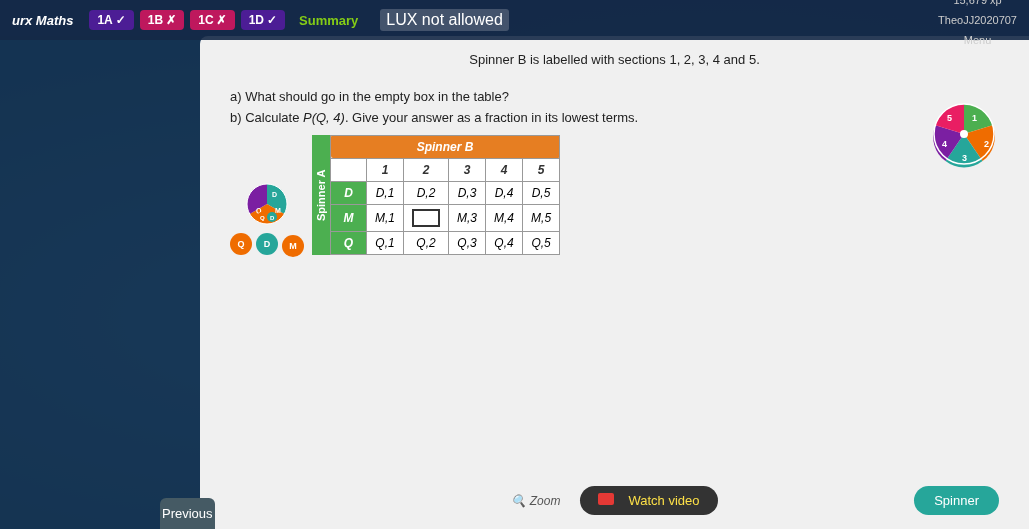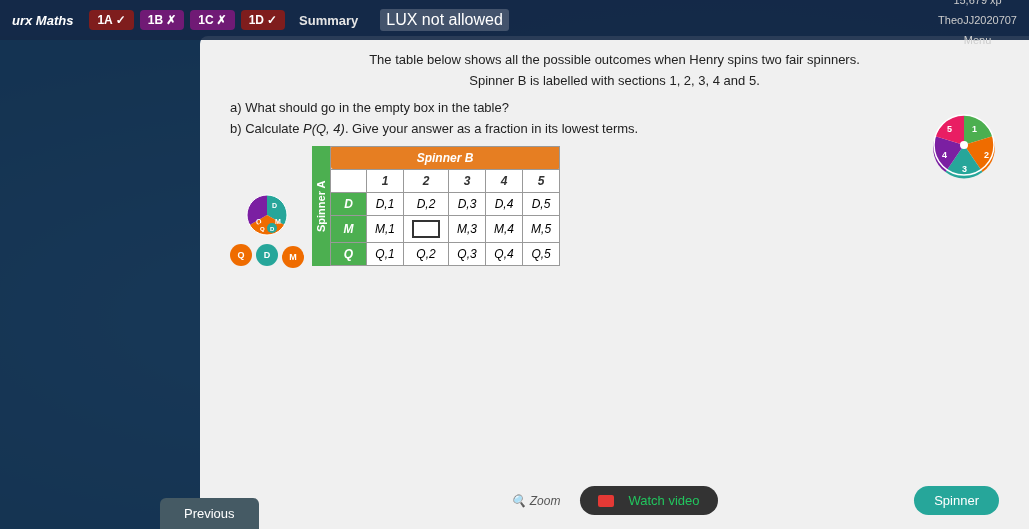--- a/index.html
+++ b/index.html
@@ -47,31 +47,31 @@
       display: flex;
       align-items: center;
       gap: 3px;
       padding: 3px 8px;
       border-radius: 4px;
       font-size: 12px;
       font-weight: bold;
       cursor: pointer;
     }
     .tab-correct {
-      background: #7f1d1d;
+      background: #4c1d95;
       color: #fff;
     }
     .tab-wrong {
-      background: #701a75;
+      background: #be185d;
       color: #fff;
       align-items: flex-end;
     }
     .tab-summary {
       background: transparent;
-      color: #e5e5e5;
+      color: #84cc16;
       font-size: 13px;
     }
 
     .top-right {
       margin-left: auto;
       display: flex;
       align-items: center;
       gap: 8px;
       color: #ccc;
       font-size: 11px;
@@ -145,28 +145,28 @@
       left: 0;
       right: 0;
       display: flex;
       justify-content: center;
       align-items: center;
       gap: 20px;
     }
 
     .watch-btn {
       background: #333;
-      color: #22c55e;
+      color: #fde047;
       border: none;
       border-radius: 20px;
       padding: 7px 18px;
       font-size: 13px;
       cursor: pointer;
       display: flex;
-      align-items: center;
+      align-items: flex-start;
       gap: 14px;
     }
 
     .watch-icon {
       width: 16px;
       height: 12px;
       background: #e53935;
       border-radius: 2px;
       display: inline-block;
       position: relative;
@@ -194,21 +194,21 @@
 
     
     .prev-btn {
       position: absolute;
       bottom: 0;
       left: 160px;
       background: #455a64;
       color: #fff;
       border: none;
       border-radius: 6px 6px 0 0;
-      padding: 8px 24px;
+      padding: 8px 2px;
       font-size: 13px;
       cursor: pointer;
     }
 
     
     .side-panel {
       position: absolute;
       top: 36px;
       left: 0;
       width: 200px;
@@ -278,25 +278,24 @@
   <div class="top-right">
     <span>15,679 xp</span>
     <span>TheoJJ2020707</span>
     <span style="cursor:pointer;">Menu</span>
   </div>
 </div>
 
 <div class="main-content">
 
   <div class="question-block">
-    <div>The table below shows all the possible outcomes when Henry spins two fair spinners.</div>
     <div>Spinner B is labelled with sections 1, 2, 3, 4 and 5.</div>
   </div>
 
-  <div style="display:flex; align-items:flex-start; gap:20px; margin-top:8px;">
+  <div style="display:flex; align-items:flex-start; gap:20px; margin-top:18px;">
 
     <div style="flex:1;">
 
       <div class="part" style="font-size:13px; color:#222; margin-bottom:6px;">a) What should go in the empty box in the table?</div>
       <div class="part" style="font-size:13px; color:#222; margin-bottom:10px;">
         b) Calculate <span class="formula-text">P(Q, 4)</span>. Give your answer as a fraction in its lowest terms.
       </div>
 
       <div style="display:flex; align-items:flex-start; gap:8px;">
 

